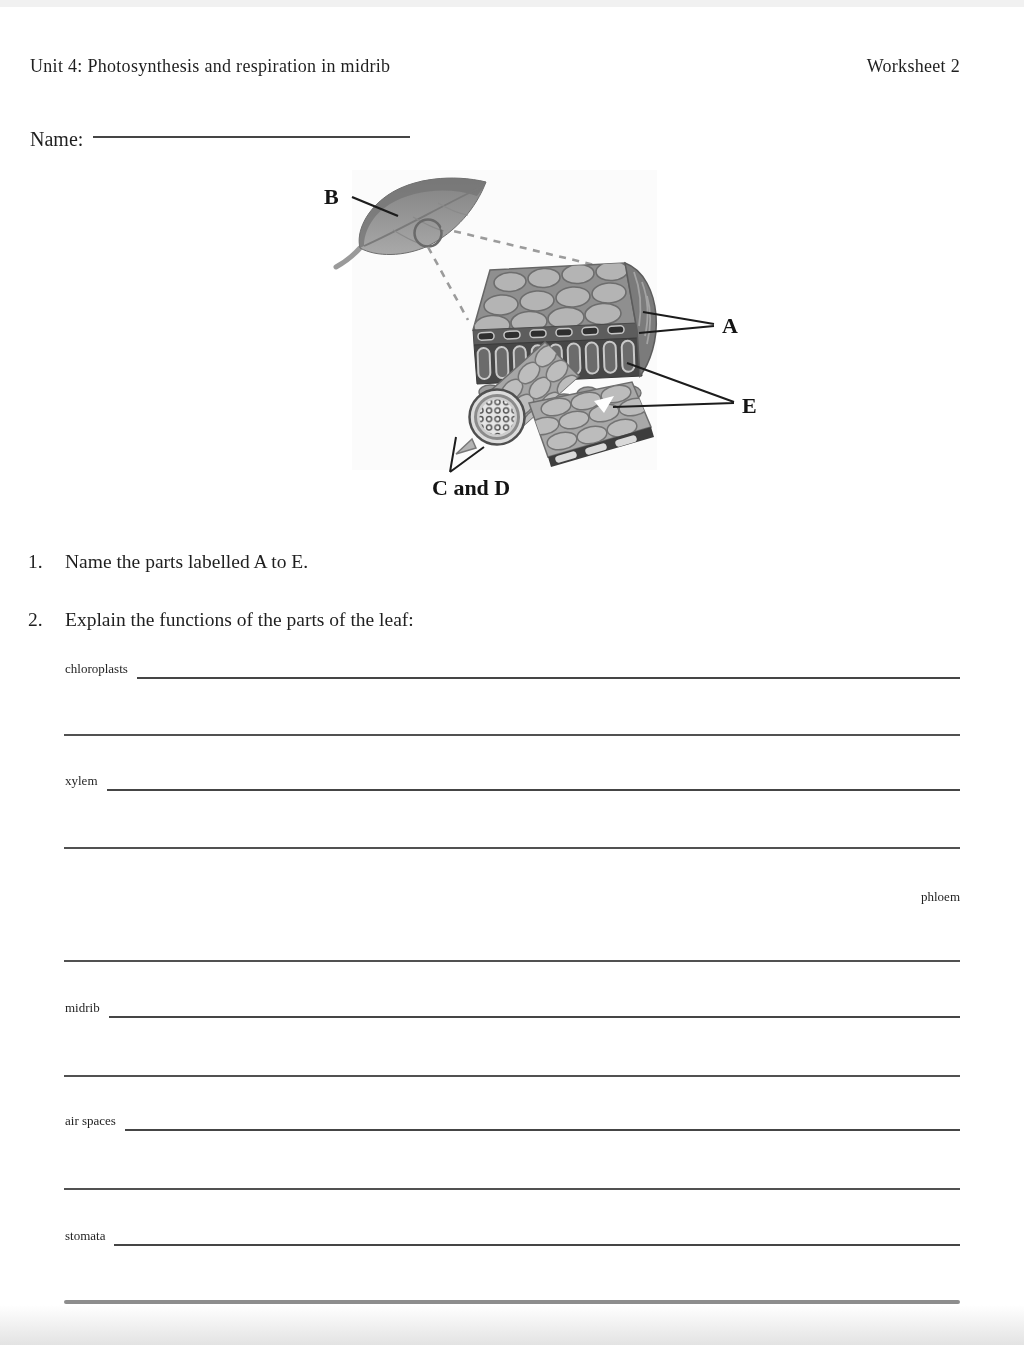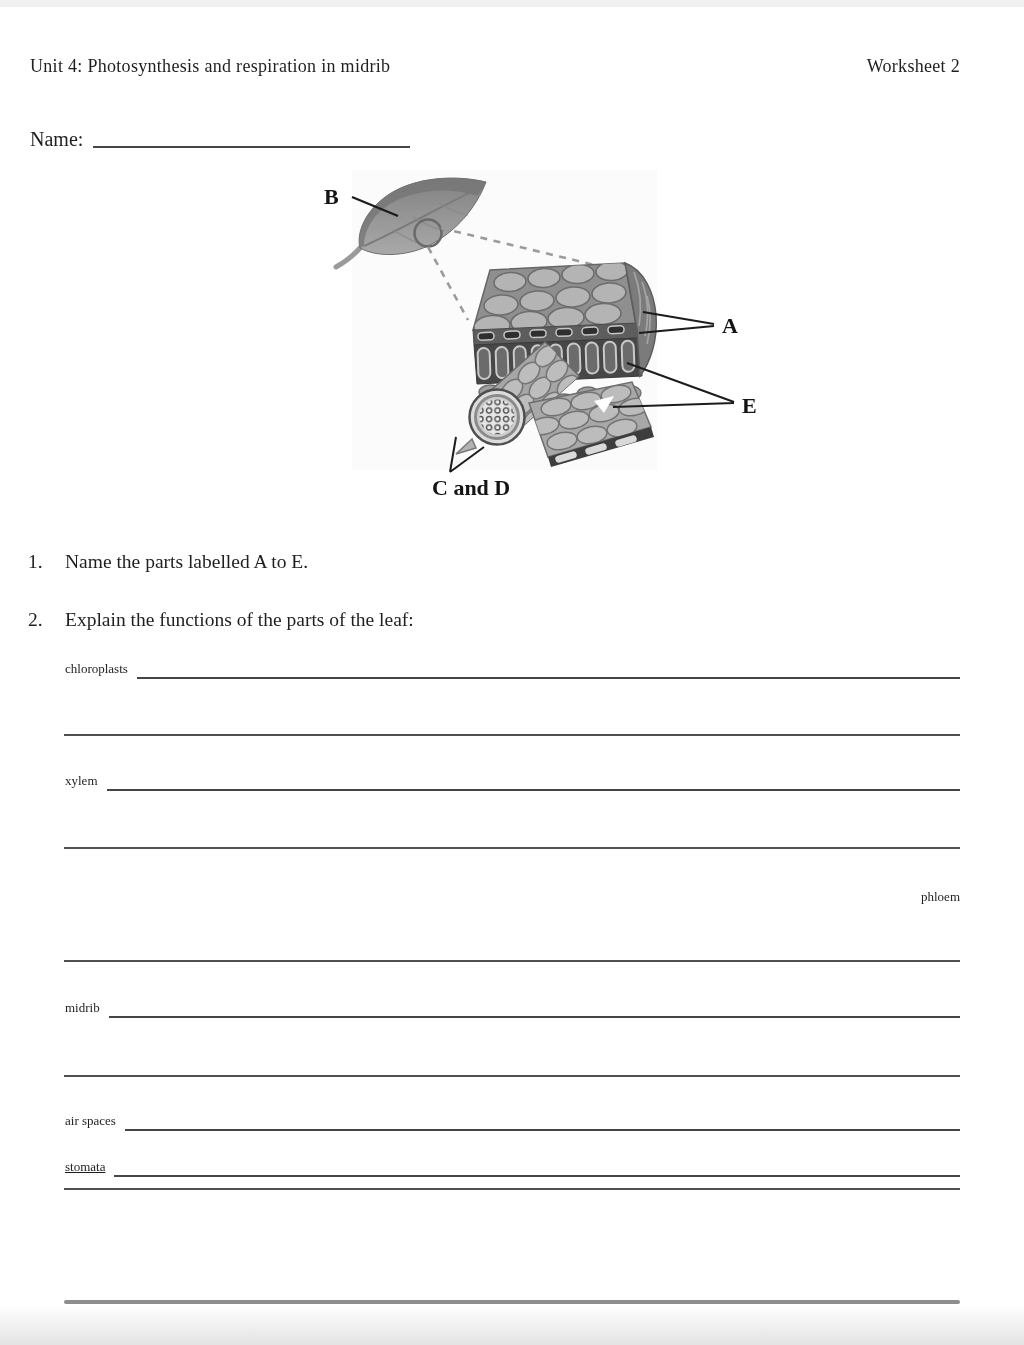--- a/index.html
+++ b/index.html
@@ -5,21 +5,21 @@
   html,body{margin:0;padding:0;background:#fff;}
   .page{
     position:relative;width:1024px;height:1345px;background:#ffffff;
     font-family:"Liberation Serif", serif;color:#1f1f1f;overflow:hidden;
   }
   .top-strip{position:absolute;left:0;top:0;width:100%;height:7px;background:#f1f1f1;}
   .bottom-fade{position:absolute;left:0;top:1305px;width:100%;height:40px;
     background:linear-gradient(180deg, rgba(232,232,232,0) 0%, #e3e3e3 100%);}
   .hdr-left{position:absolute;left:30px;top:56px;font-size:18px;letter-spacing:.3px;}
   .hdr-right{position:absolute;right:64px;top:56px;font-size:18px;letter-spacing:.3px;}
-  .inline-row{position:absolute;display:flex;align-items:flex-end;height:26px;}
+  .inline-row{position:absolute;display:flex;align-items:center;height:26px;}
   .inline-row .lbl{font-size:20px;line-height:26px;white-space:nowrap;}
   .inline-row .blank{flex:1;border-bottom:2.5px solid #454545;margin-left:10px;margin-bottom:4px;}
   .q-row{position:absolute;left:28px;right:64px;display:flex;font-size:19.5px;line-height:24px;}
   .q-num{width:37px;}
   .ans-row{position:absolute;left:65px;right:64px;display:flex;align-items:flex-end;height:26px;}
   .ans-row .lbl{font-size:13px;line-height:26px;white-space:nowrap;}
   .ans-row .blank{flex:1;border-bottom:2.5px solid #454545;margin-left:9px;margin-bottom:3px;}
   .full-line{position:absolute;left:64px;right:64px;height:0;border-top:2.5px solid #515151;}
   .final-line{position:absolute;left:64px;right:64px;height:0;border-top:4px solid #8d8d8d;border-radius:2px;}
   .diagram{position:absolute;left:298px;top:160px;width:470px;height:350px;}
@@ -217,20 +217,20 @@
     <span class="blank"></span>
   </div>
   <div class="full-line" style="top:1075px;"></div>
 
   <div class="ans-row" style="top:1108px;">
     <span class="lbl">air spaces</span>
     <span class="blank"></span>
   </div>
   <div class="full-line" style="top:1188px;"></div>
 
-  <div class="ans-row" style="top:1154px;text-decoration:underline;">
+  <div class="ans-row" style="top:1223px;">
     <span class="lbl">stomata</span>
     <span class="blank"></span>
   </div>
   <div class="final-line" style="top:1300px;"></div>
 
   <div class="bottom-fade"></div>
 </div>
 
 </body></html>

